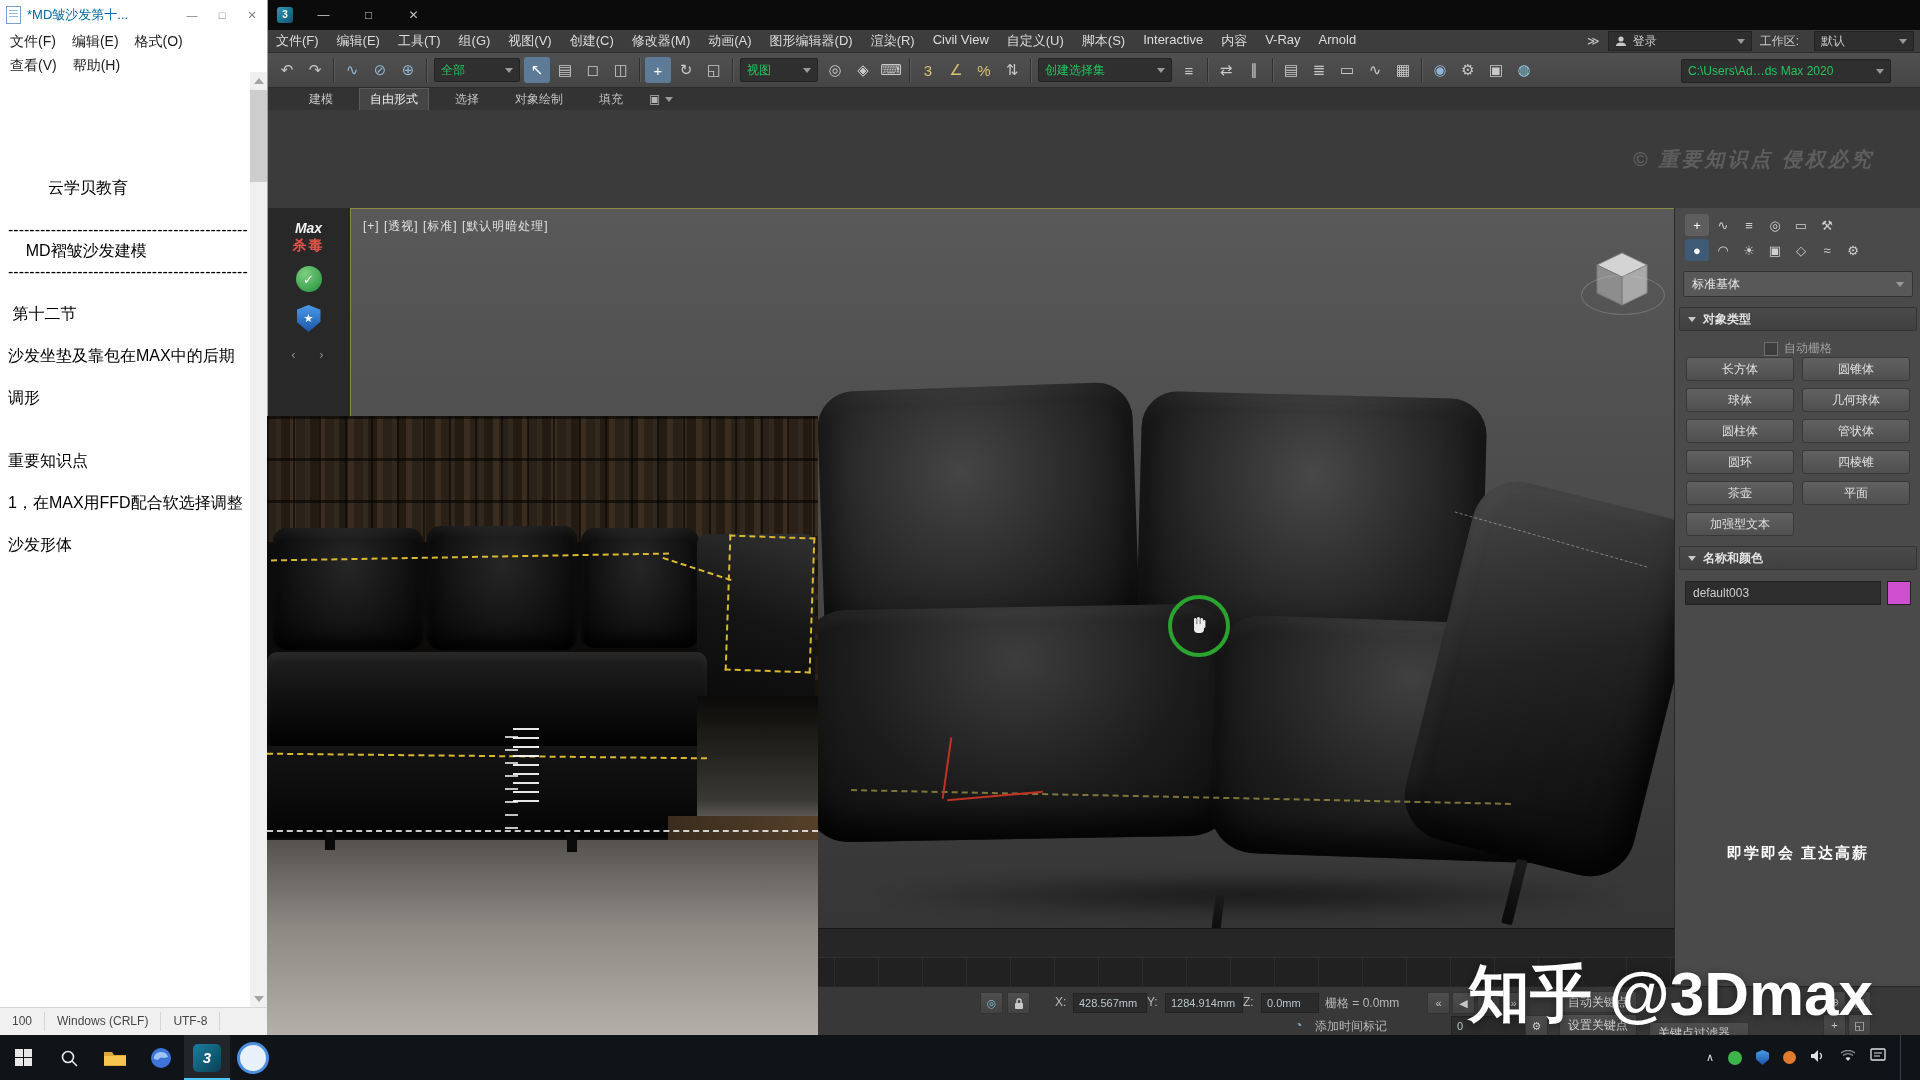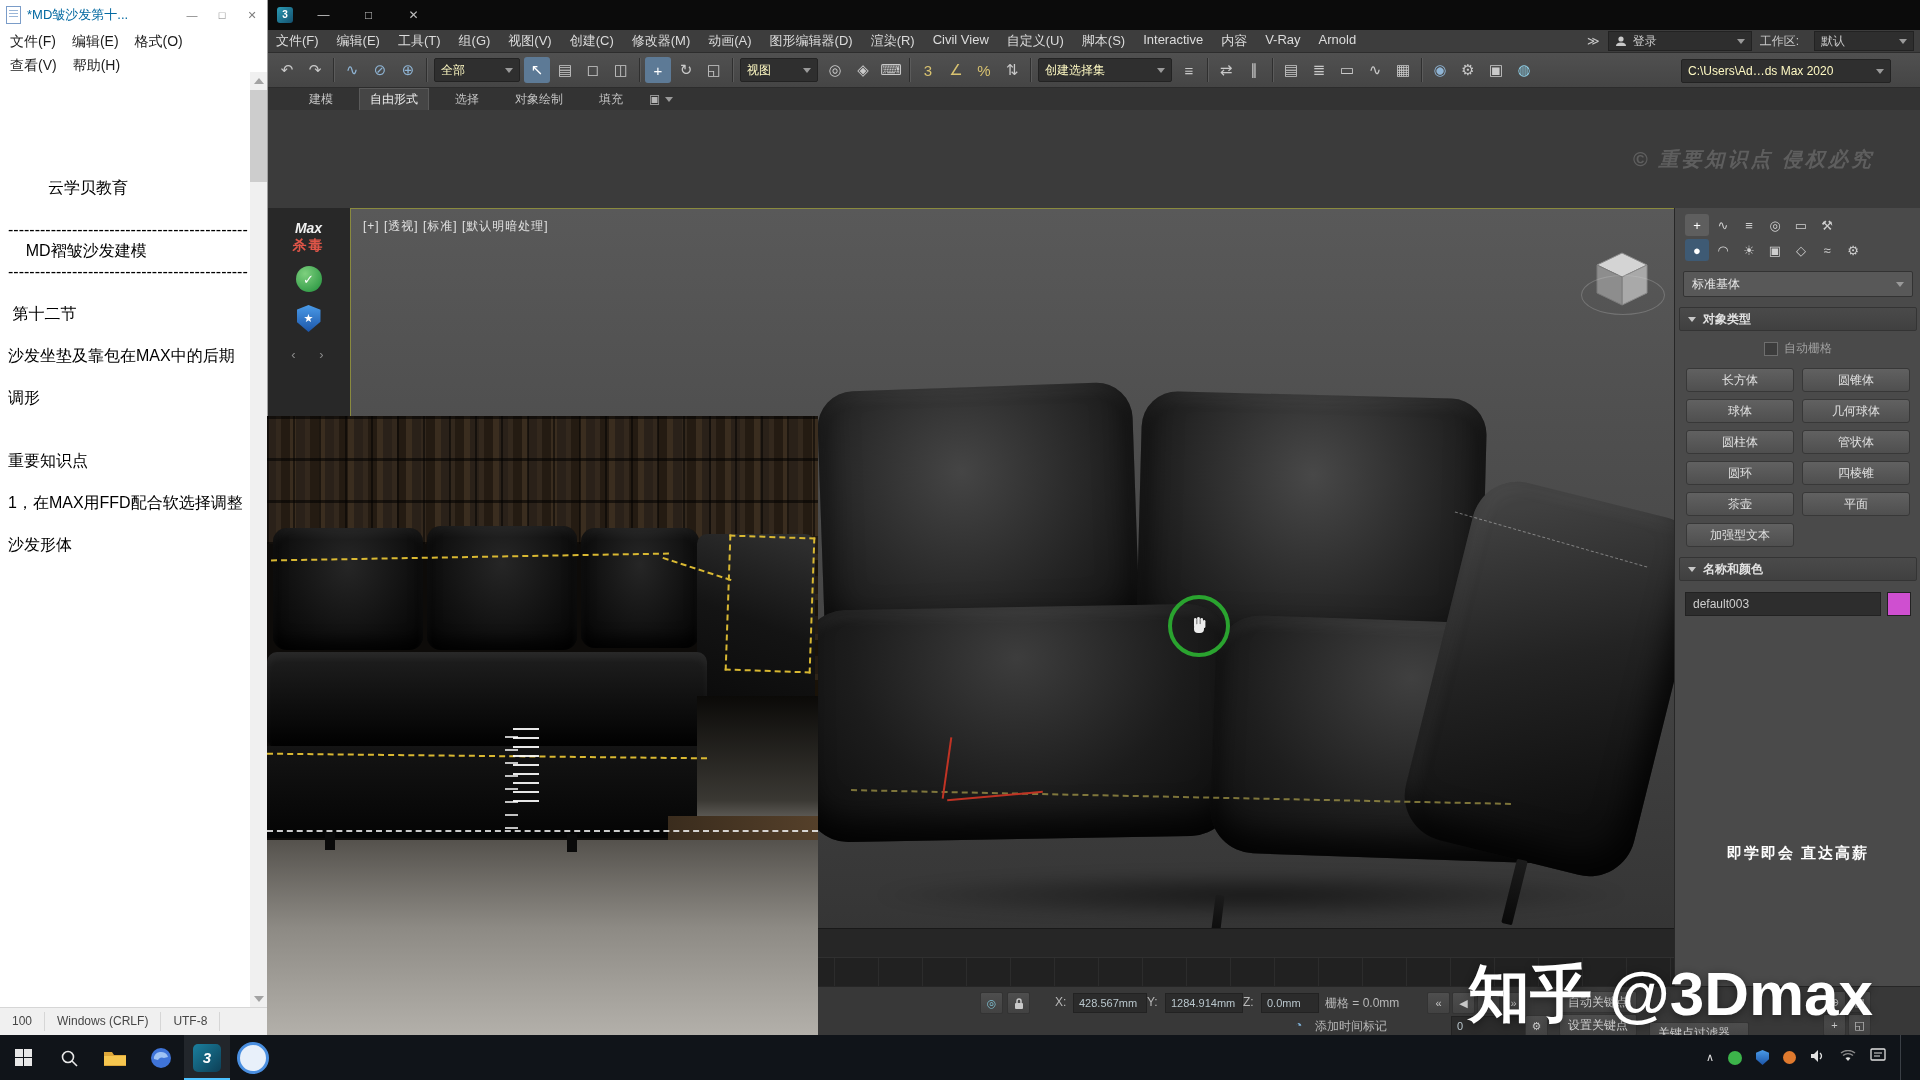--- a/index.html
+++ b/index.html
@@ -37,21 +37,21 @@
   #mx-login{display:flex;align-items:center;background:#2e2e2e;border:1px solid #222;height:18px;width:130px;padding:0 6px;margin:0 8px;gap:6px}
   #mx-login .grow{flex:1}
   #mx-workspace-dd{display:flex;align-items:center;background:#2e2e2e;border:1px solid #222;height:18px;width:86px;padding:0 6px;margin-left:15px;justify-content:space-between}
   .tri{width:0;height:0;border-left:4px solid transparent;border-right:4px solid transparent;border-top:5px solid #9a9a9a;flex:none}
 
   #mx-toolbar{height:34px;background:linear-gradient(#505050,#454545);border-bottom:1px solid #2c2c2c;display:flex;align-items:center;padding:0 6px;position:relative}
   .ticon{width:26px;height:26px;margin:0 1px;border-radius:3px;display:flex;align-items:center;justify-content:center;font-size:15px;color:#c9c9c9;flex:none}
   .ticon.active{background:#5d7a96;color:#fff}
   .ticon.blue{color:#8fb4d4}.ticon.gold{color:#d8c270}.ticon.teal{color:#8fd0e8}
   .tsep{width:1px;height:24px;background:#2f2f2f;margin:0 4px;box-shadow:1px 0 0 #5b5b5b;flex:none}
-  .tdd{height:22px;background:#2f2f2f;border:1px solid #232323;border-radius:2px;color:#fef9c3;font-size:12px;display:flex;align-items:center;justify-content:space-between;padding:0 6px;margin:0 3px;flex:none;gap:20px}
+  .tdd{height:22px;background:#2f2f2f;border:1px solid #232323;border-radius:2px;color:#22c55e;font-size:12px;display:flex;align-items:center;justify-content:space-between;padding:0 6px;margin:0 3px;flex:none;gap:20px}
   #mx-path{position:absolute;right:26px;top:6px;width:196px}
 
   #mx-ribbontabs{height:22px;background:#333;display:flex;align-items:center;padding-left:32px;font-size:12px;color:#c3c3c3}
   .rtab{padding:2px 10px;margin-right:16px}
   .rtab.selected{background:#454545;border:1px solid #5a5a5a;color:#ececec}
   #ribbon-more{display:flex;align-items:center;gap:5px;color:#b5b5b5}
   #mx-ribbonbody{height:100px;background:#3b3b3b;border-bottom:1px solid #262626;position:relative}
   #wm-copyright{position:absolute;right:46px;top:36px;font-size:20px;font-weight:bold;font-style:italic;letter-spacing:3px;color:rgba(185,185,185,.28);display:flex;align-items:center;gap:8px}
 
   
@@ -90,21 +90,21 @@
   #cp-tabs1,#cp-tabs2{display:flex;gap:2px;padding:6px 0 0 10px}
   #cp-tabs2{padding-top:3px}
   .cp-tab{width:24px;height:22px;display:flex;align-items:center;justify-content:center;color:#cfcfcf;font-size:13px;border-radius:3px}
   .cp-tab.active{background:#5e5e5e;color:#fff}
   .cp-tab.geo{background:#3e5a74;color:#fff}
   #cp-dd{margin:10px 8px 0;height:24px;background:#585858;border:1px solid #333;border-radius:2px;display:flex;align-items:center;justify-content:space-between;padding:0 8px;font-size:12px;color:#e8e8e8}
   .rollout{margin:10px 4px 0;height:22px;background:linear-gradient(#4a4a4a,#404040);border:1px solid #343434;border-radius:2px;display:flex;align-items:center;font-size:12px;color:#e2e2e2;padding:0 8px;gap:7px;font-weight:bold}
   .tri-dn{width:0;height:0;border-left:4px solid transparent;border-right:4px solid transparent;border-top:5px solid #c8c8c8}
   #cp-autogrid{margin-top:9px;display:flex;justify-content:center;gap:6px;font-size:12px;color:#9f9f9f;align-items:center}
   #cp-autogrid .cb{width:12px;height:12px;border:1px solid #6e6e6e;background:#3c3c3c}
-  #cp-grid{display:grid;grid-template-columns:108px 108px;gap:7px 8px;justify-content:center;margin-top:11px}
+  #cp-grid{display:grid;grid-template-columns:108px 108px;gap:7px 8px;justify-content:center;}
   .prim-btn{height:22px;background:linear-gradient(#616161,#4f4f4f);border:1px solid #383838;border-radius:3px;color:#e0e0e0;font-size:12px;display:flex;align-items:center;justify-content:center}
   #cp-name-row{display:flex;gap:6px;margin:11px 10px 0}
   #cp-name{flex:1;height:22px;background:#2d2d2d;border:1px solid #222;color:#cfcfcf;font-size:12px;display:flex;align-items:center;padding:0 7px}
   #cp-color{width:22px;height:22px;background:#cf4fd0;border:1px solid #222}
   #cp-logo{position:absolute;left:64px;top:440px;width:120px;text-align:center;color:#fff}
   #cp-logo .brand{font-size:21px;letter-spacing:4px;margin-top:2px}
   #cp-logo .sub{font-size:8px;color:rgba(255,255,255,.55);margin-top:3px;letter-spacing:1px}
   #cp-slogan{position:absolute;left:0;right:0;top:636px;text-align:center;color:#fff;font-weight:bold;font-size:15px;letter-spacing:2px}
 
   

